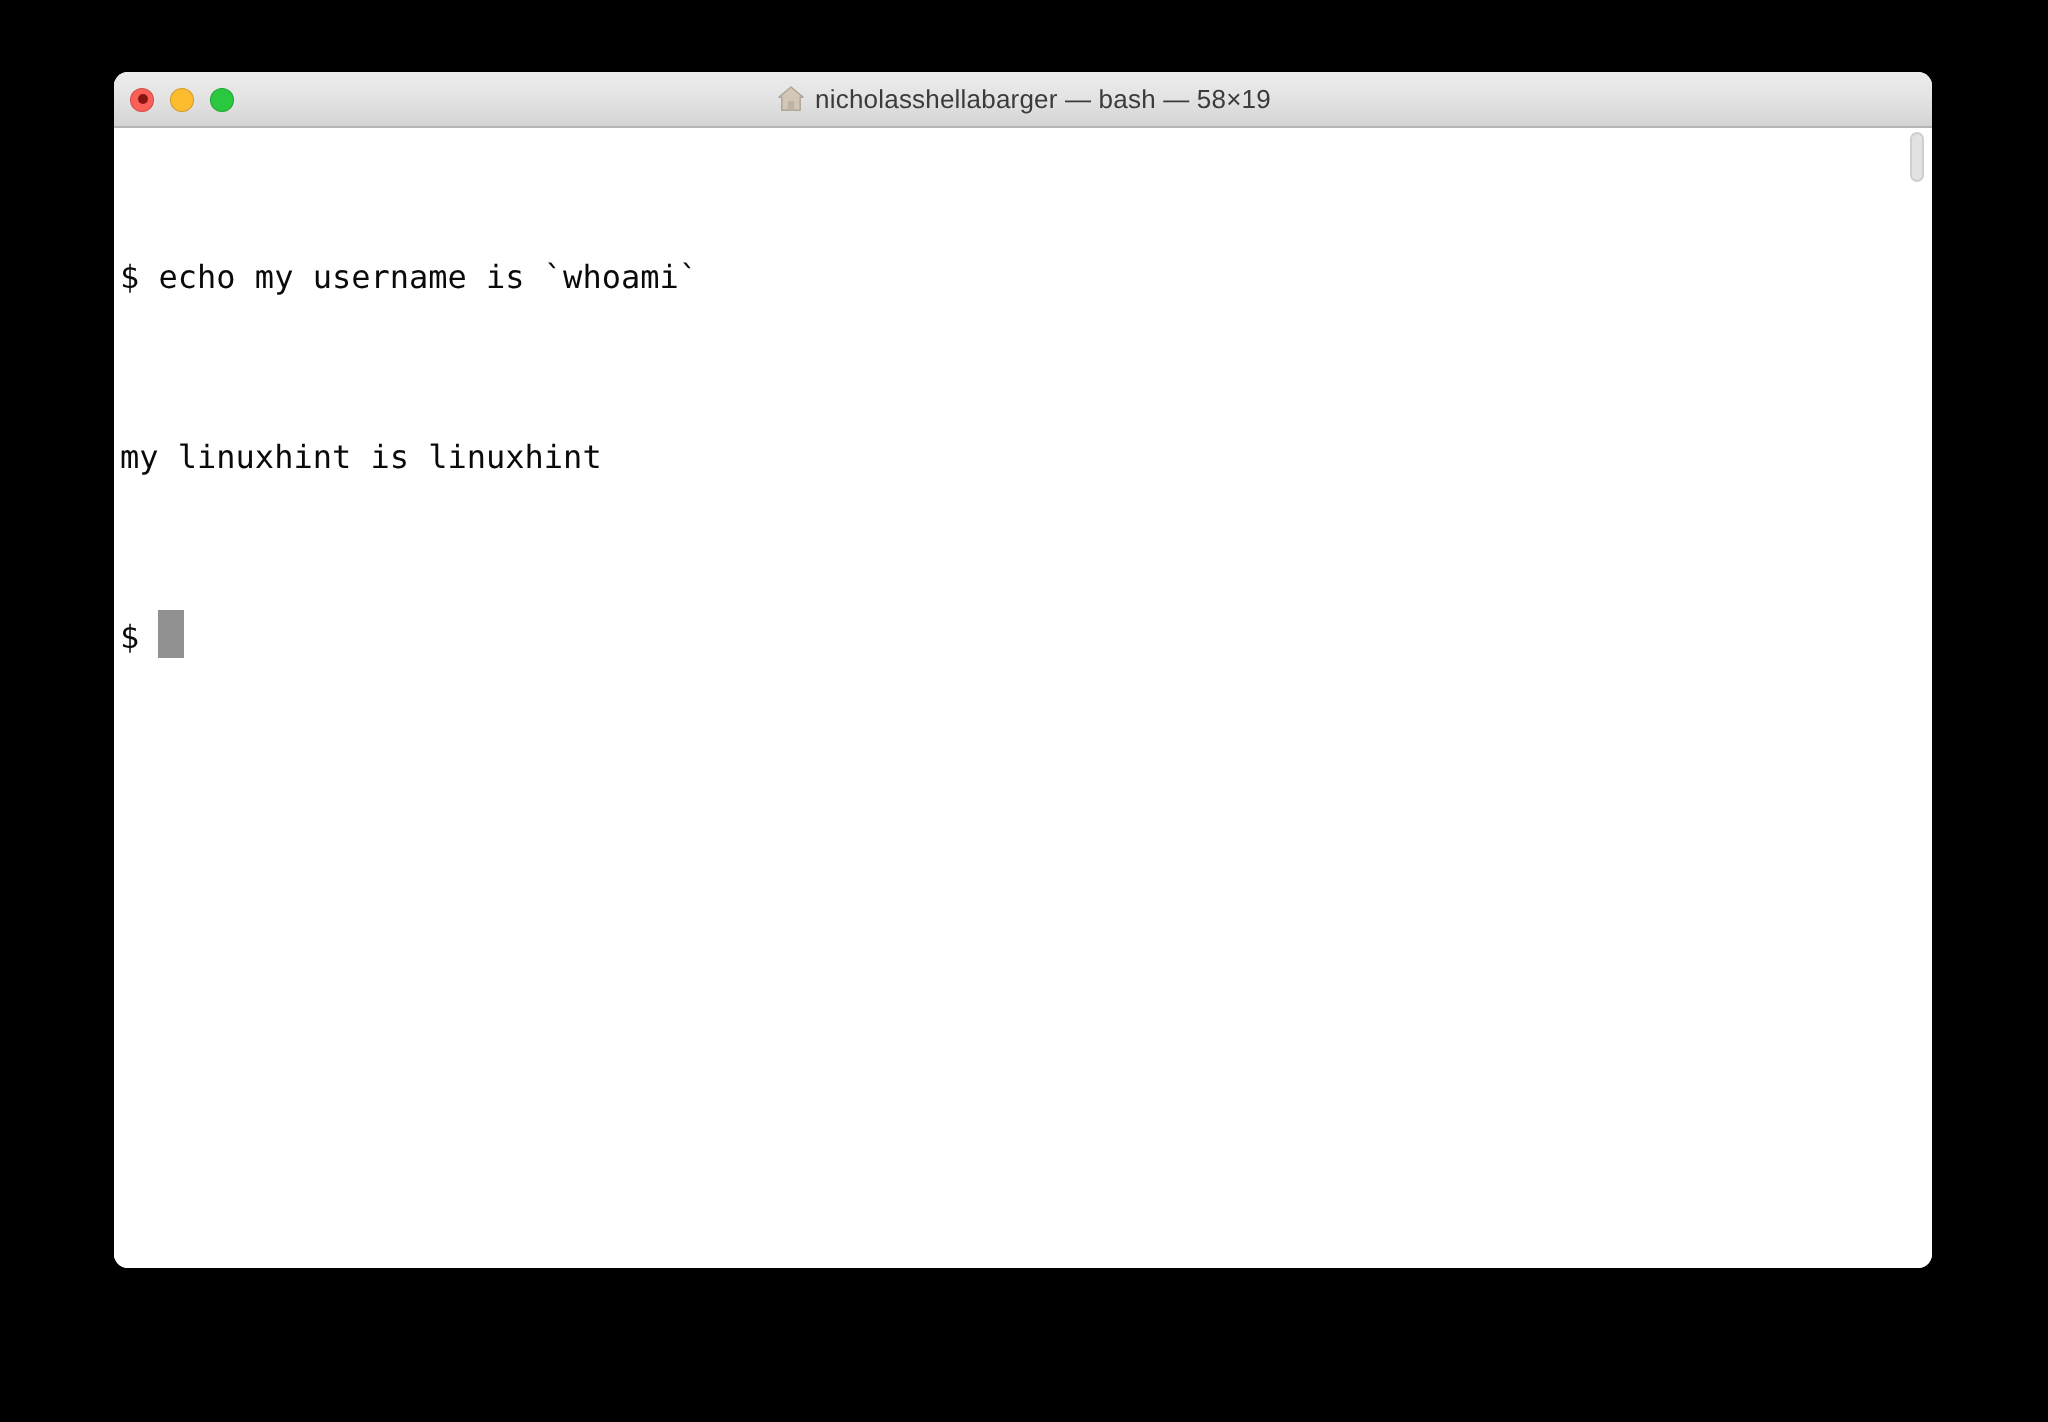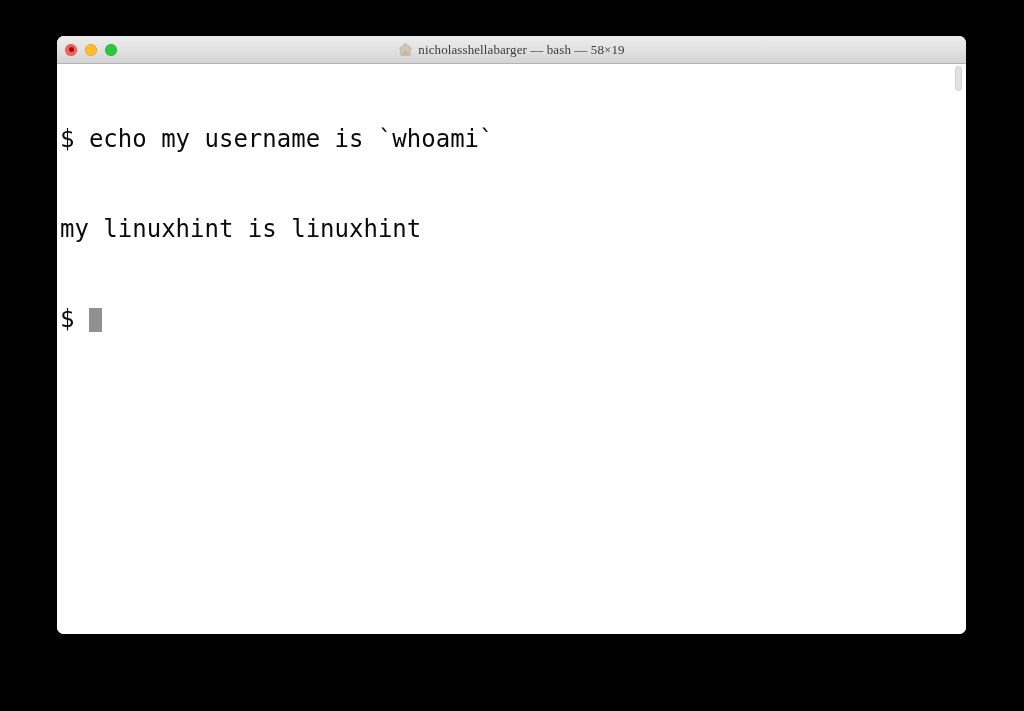--- a/index.html
+++ b/index.html
@@ -96,42 +96,42 @@
     pointer-events: none;
   }
   #home-icon {
     width: 15px;
     height: 15px;
     display: block;
     flex: 0 0 15px;
     opacity: 0.85;
   }
   #window-title {
-    font-family: Liberation Serif, serif;
+    font-family: Liberation Sans, sans-serif;
     font-size: 13px;
     color: #3b3b3b;
     letter-spacing: 0.1px;
     white-space: nowrap;
   }
 
   
   #terminal-body {
     flex: 1 1 auto;
     position: relative;
     background: #ffffff;
     overflow: hidden;
   }
 
   #terminal-text {
     position: absolute;
     left: 3px;
     top: 0px;
     right: 14px;
     font-family: "DejaVu Sans Mono", "Liberation Mono", monospace;
-    font-size: 24px;
+    font-size: 16px;
     line-height: 30px;
     color: #0a0a0a;
     white-space: pre;
     letter-spacing: 0px;
   }
   .term-line {
     height: 30px;
     white-space: pre;
   }
   #cursor-block {

